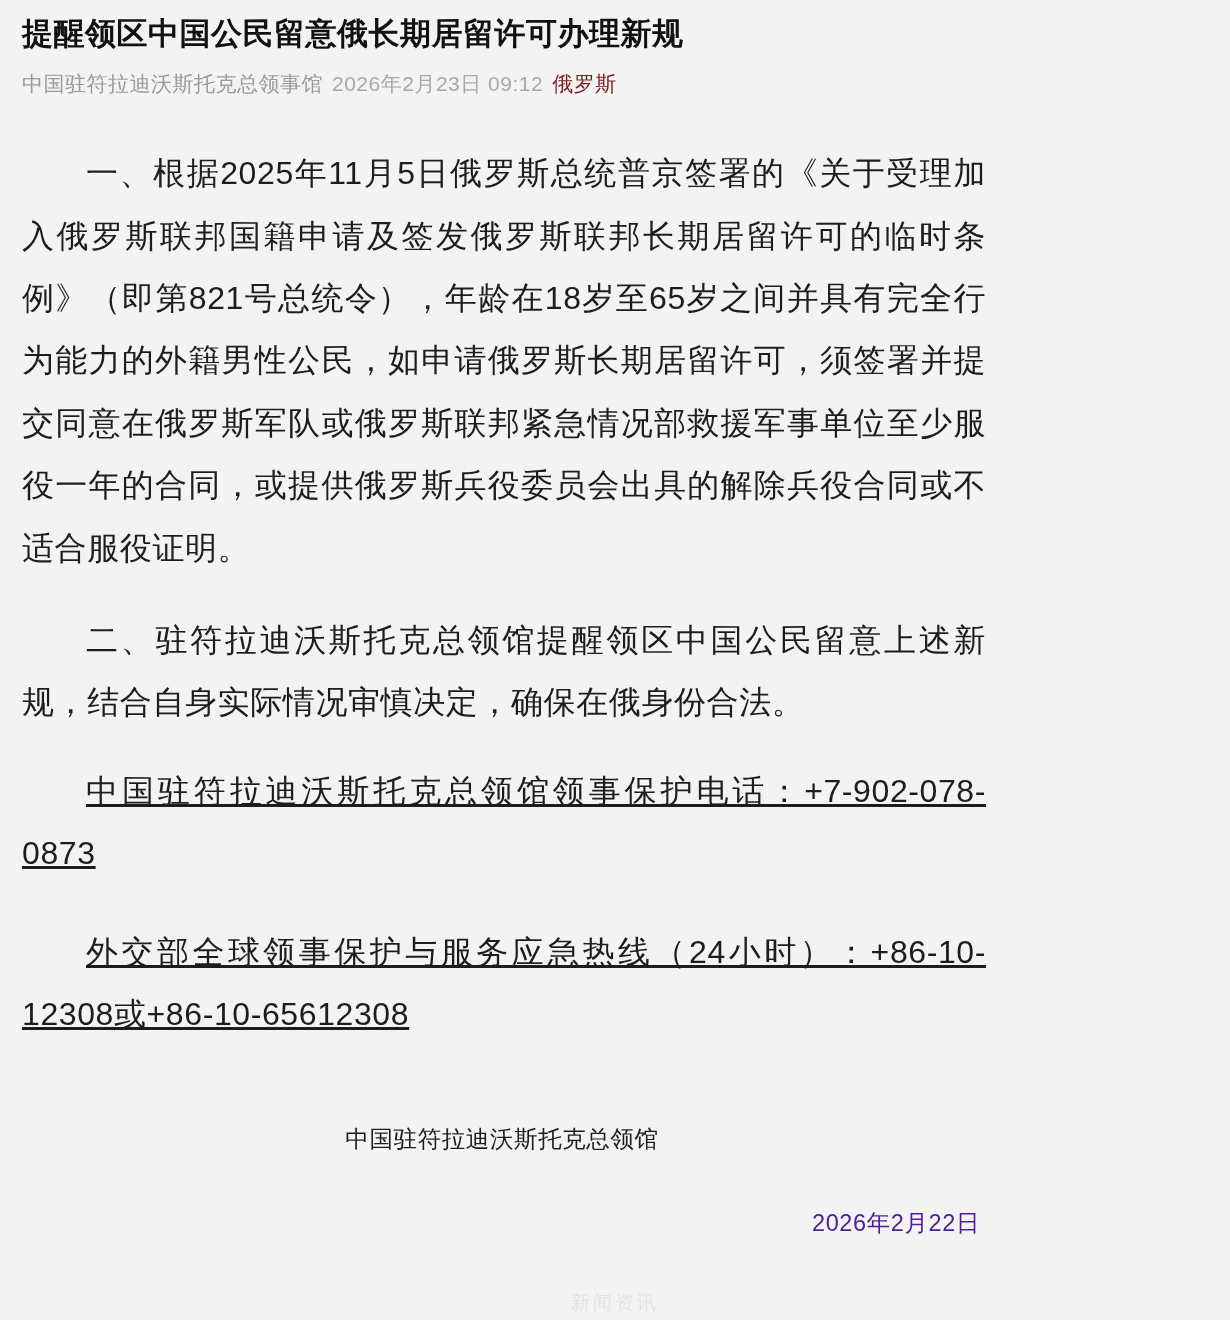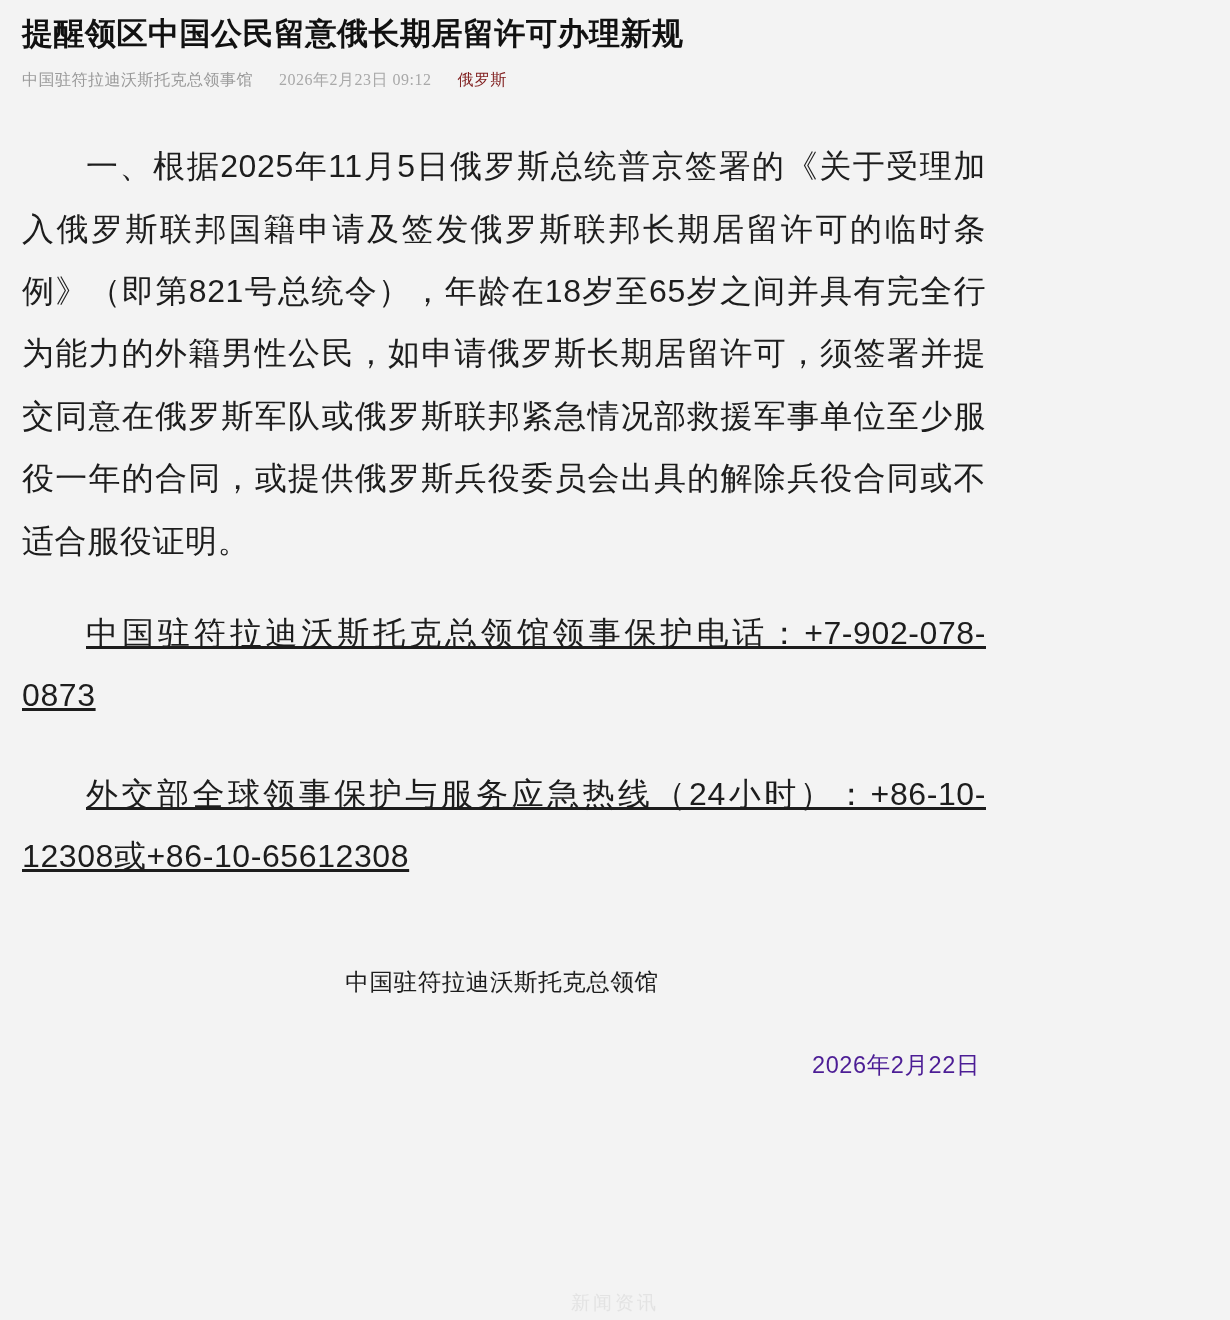--- a/index.html
+++ b/index.html
@@ -26,32 +26,31 @@
     font-size: 31px;
     font-weight: bold;
     line-height: 1.3;
     letter-spacing: 0.5px;
     color: #111;
     margin: 0 0 16px 0;
   }
   .meta-row {
     display: flex;
     align-items: baseline;
-    gap: 26px;
-    font-size: 16px;
+    gap: 9px;
+    font-size: 21px;
     color: #9a9a9a;
     letter-spacing: 0.5px;
     margin-bottom: 44px;
   }
   .meta-source {
     color: #9a9a9a;
   }
   .meta-date {
     color: #a8a8a8;
-    font-family: Liberation Serif, serif;
   }
   .meta-tag {
     color: #7f1d1d;
   }
   .body-text {
     font-size: 32px;
     line-height: 1.95;
     color: #1d1d1d;
     letter-spacing: 0.6px;
     text-align: justify;
@@ -106,20 +105,21 @@
   <h1 class="article-title">提醒领区中国公民留意俄长期居留许可办理新规</h1>
 
   <div class="meta-row">
     <span class="meta-source">中国驻符拉迪沃斯托克总领事馆</span>
     <span class="meta-date">2026年2月23日 09:12</span>
     <span class="meta-tag">俄罗斯</span>
   </div>
 
   <div class="body-text">
     <p class="para">一、根据2025年11月5日俄罗斯总统普京签署的《关于受理加入俄罗斯联邦国籍申请及签发俄罗斯联邦长期居留许可的临时条例》（即第821号总统令），年龄在18岁至65岁之间并具有完全行为能力的外籍男性公民，如申请俄罗斯长期居留许可，须签署并提交同意在俄罗斯军队或俄罗斯联邦紧急情况部救援军事单位至少服役一年的合同，或提供俄罗斯兵役委员会出具的解除兵役合同或不适合服役证明。</p>
+    <p class="para tight">二、驻符拉迪沃斯托克总领馆提醒领区中国公民留意上述新规，结合自身实际情况审慎决定，确保在俄身份合法。</p>
 
     <p class="contact">中国驻符拉迪沃斯托克总领馆领事保护电话：+7-902-078-0873</p>
     <p class="contact">外交部全球领事保护与服务应急热线（24小时）：+86-10-12308或+86-10-65612308</p>
   </div>
 
   <div class="sign-block">中国驻符拉迪沃斯托克总领馆</div>
   <div class="sign-date">2026年2月22日</div>
 
 </div>
 

